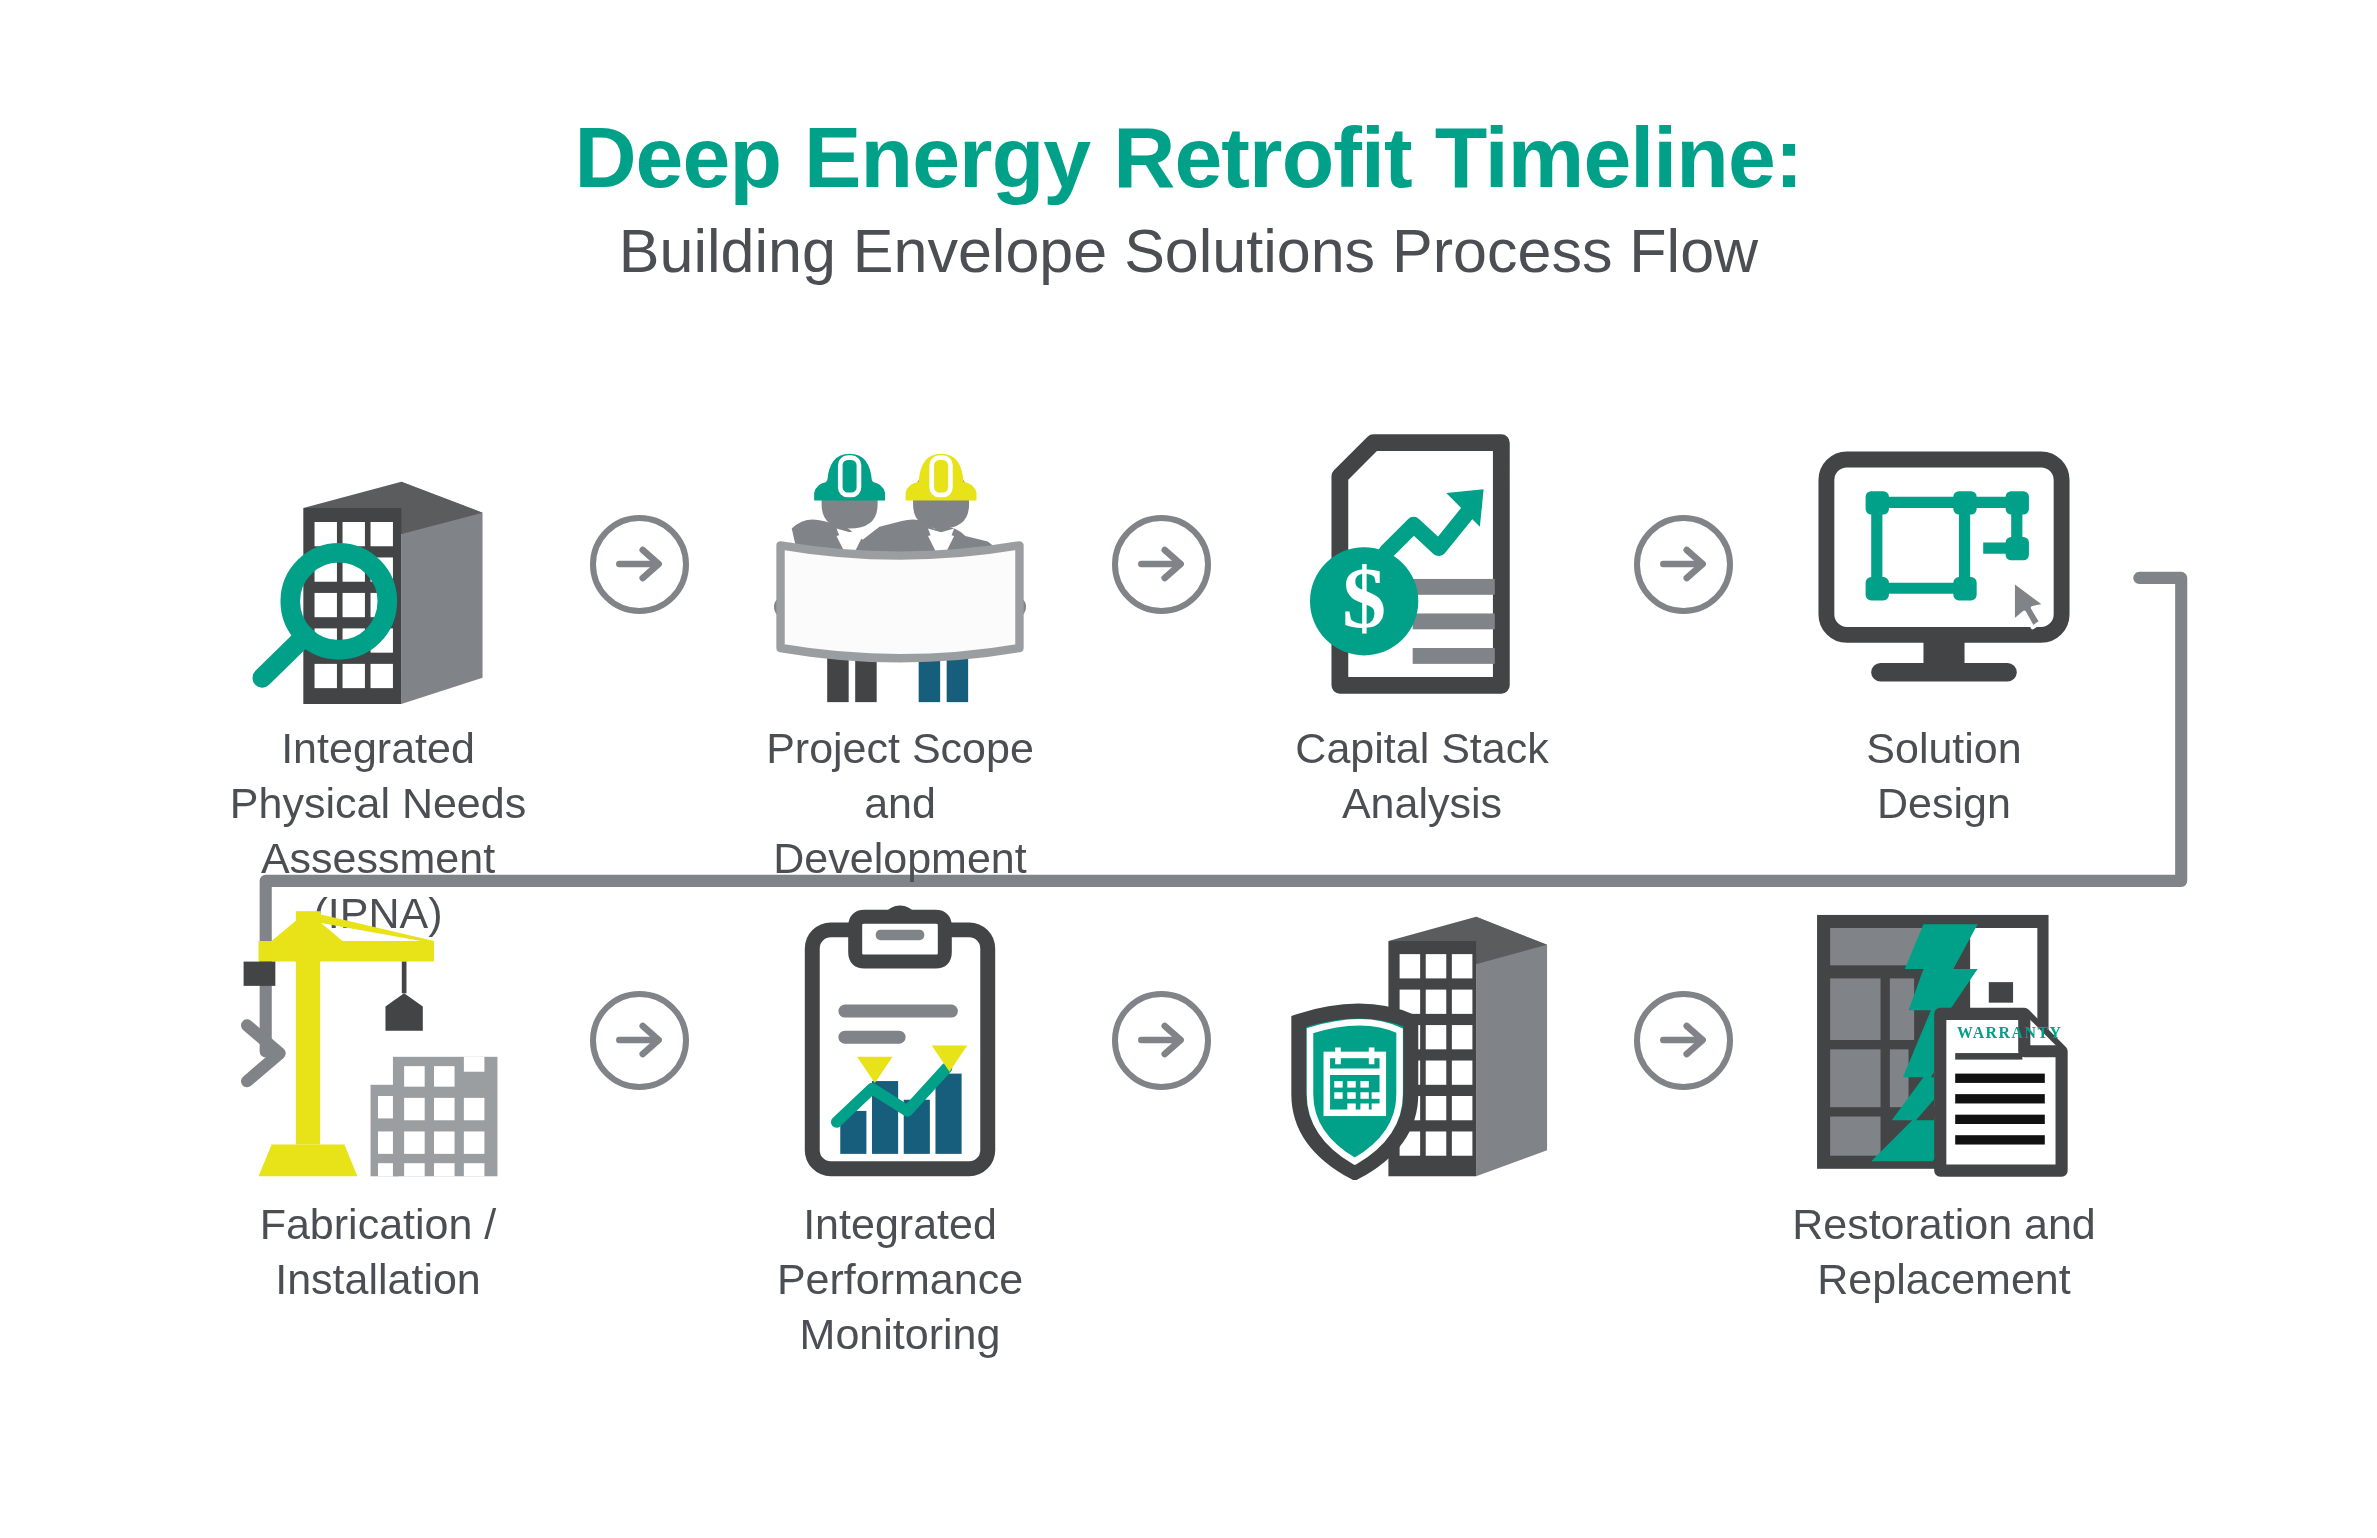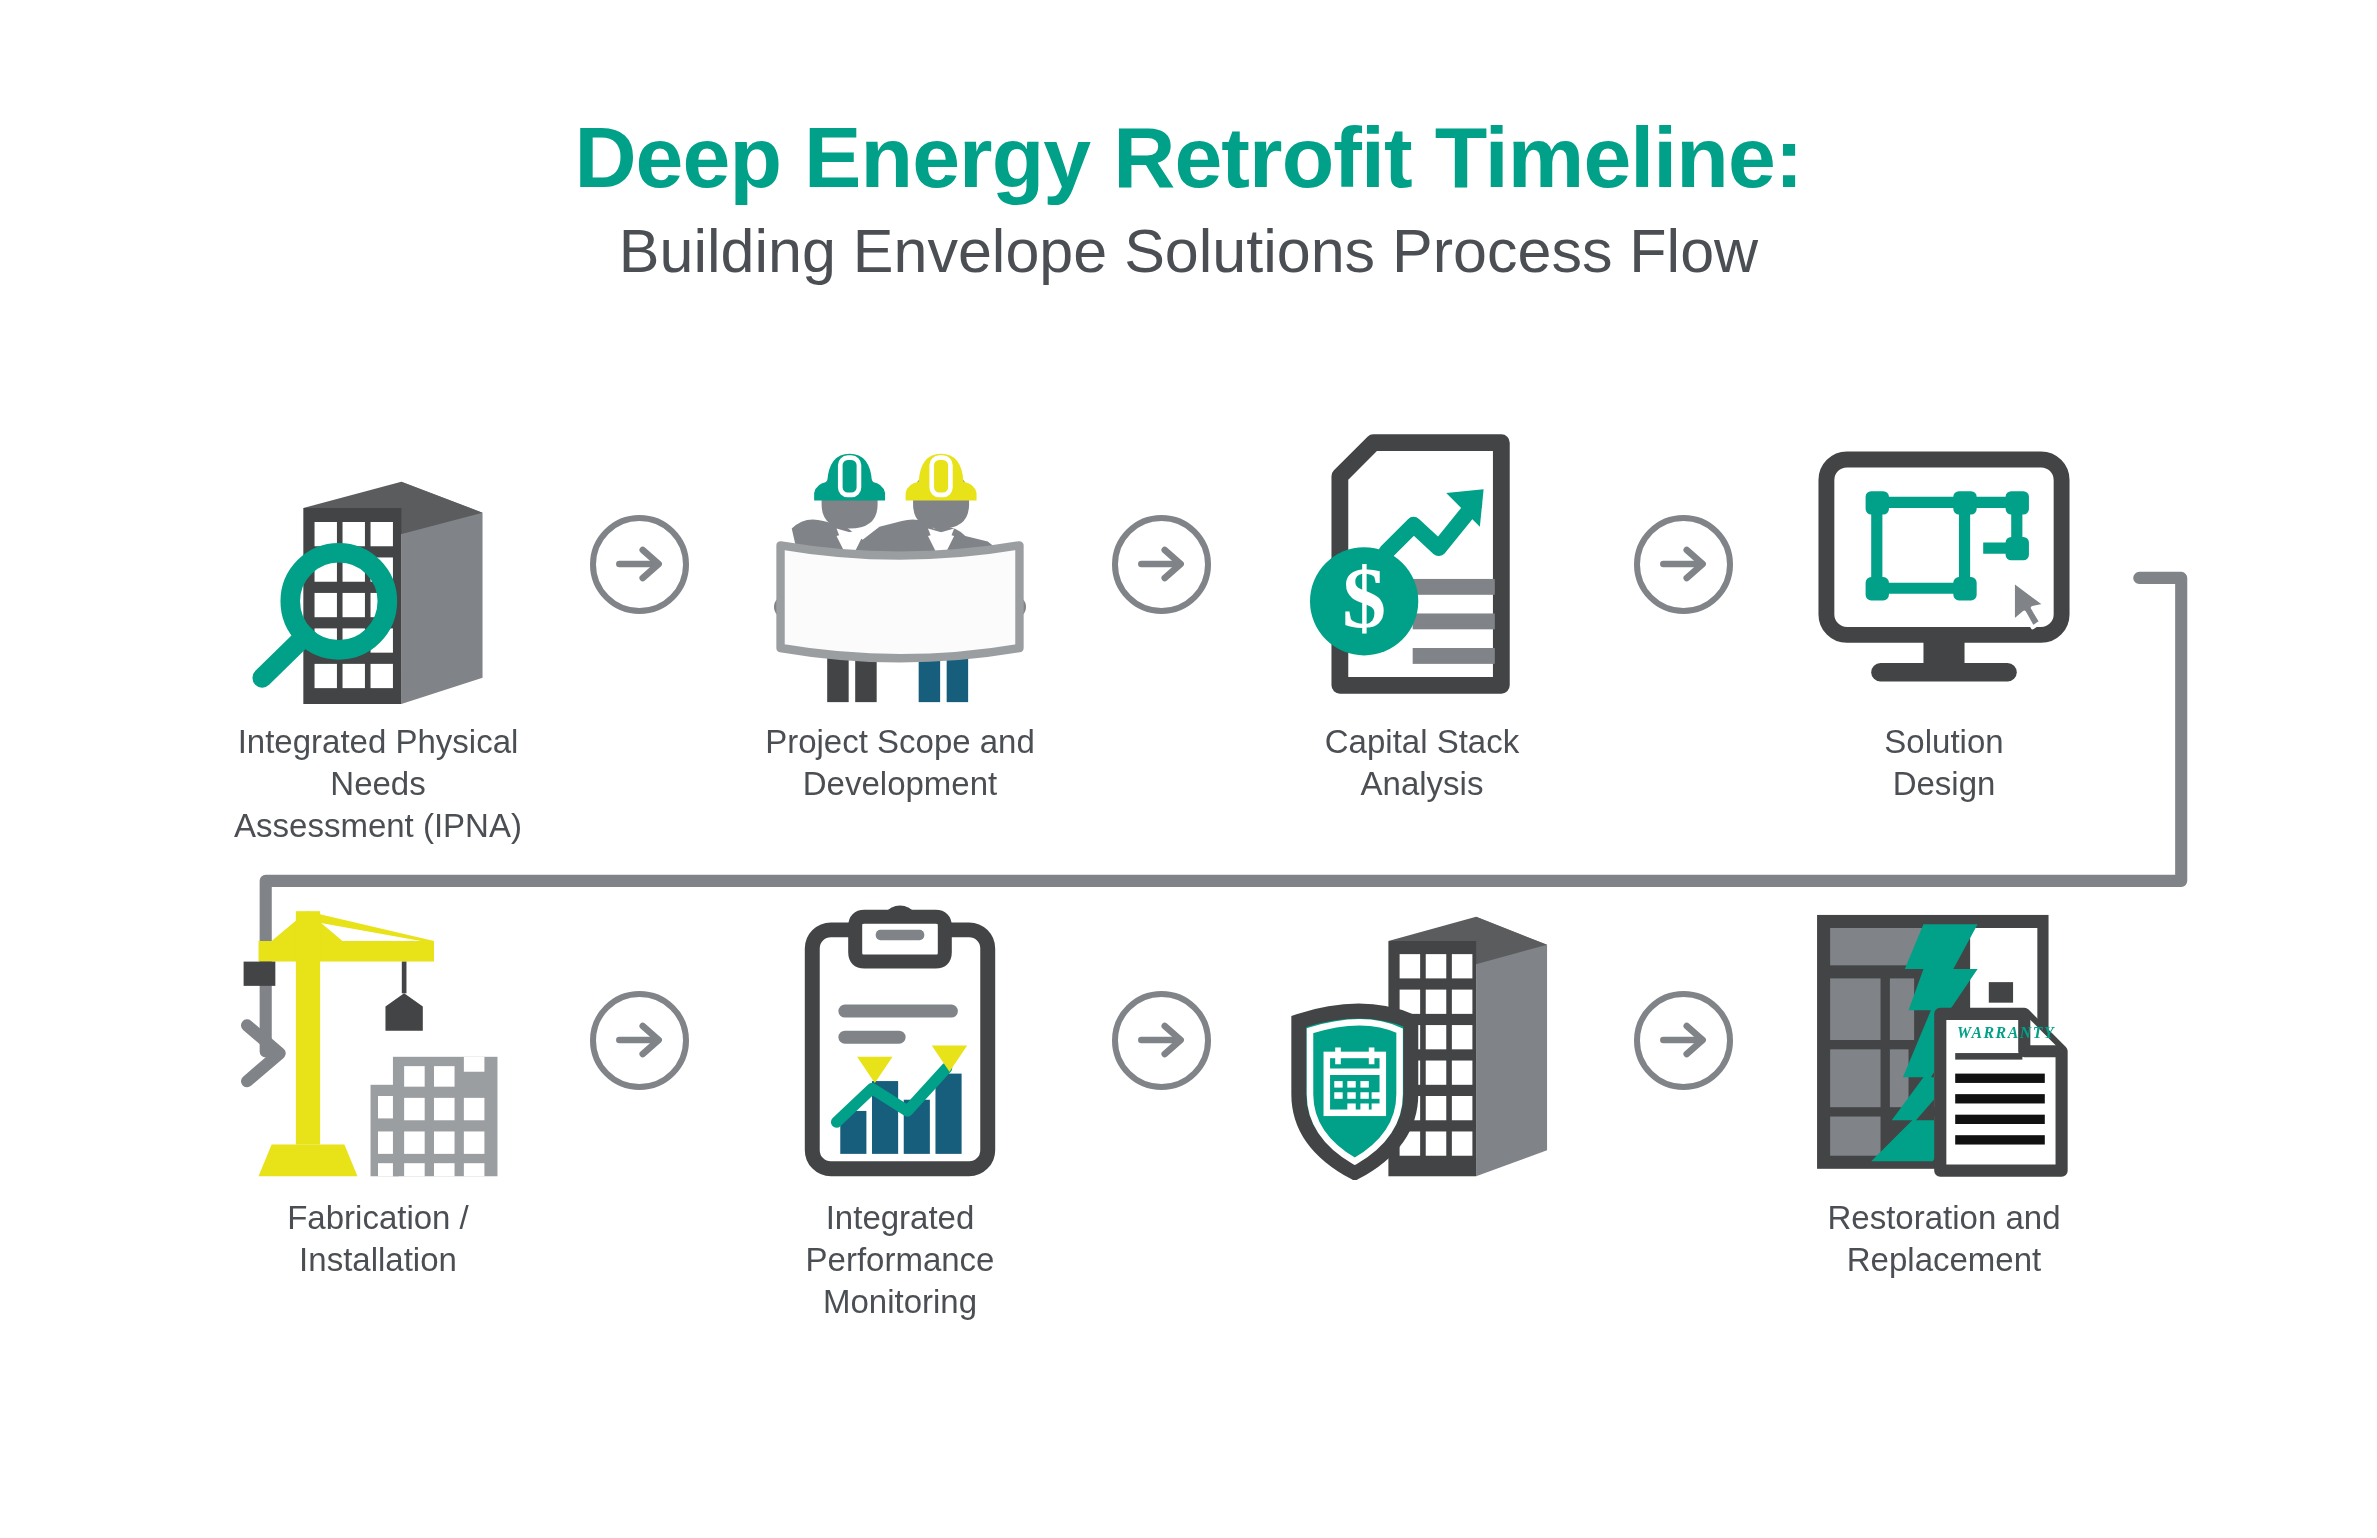--- a/index.html
+++ b/index.html
@@ -44,25 +44,25 @@
   .step{
     width:308px;
     display:flex;flex-direction:column;align-items:center;
     flex:0 0 308px;
   }
   .step-icon{
     height:280px;width:308px;
     display:flex;align-items:flex-end;justify-content:center;
     position:relative;
   }
-  #row2 .step-icon{align-items:flex-start;font-style:italic;}
+  #row2 .step-icon{align-items:flex-start;}
   .step-label{
     margin-top:17px;
     text-align:center;
-    font-size:33px;
+    font-size:43px;
     line-height:1.28;
     color:#4b4f54;
     font-family:"Liberation Sans", sans-serif;
     white-space:pre-line;
   }
 
   
   .connector{
     flex:0 0 214px;
     width:214px;height:280px;

